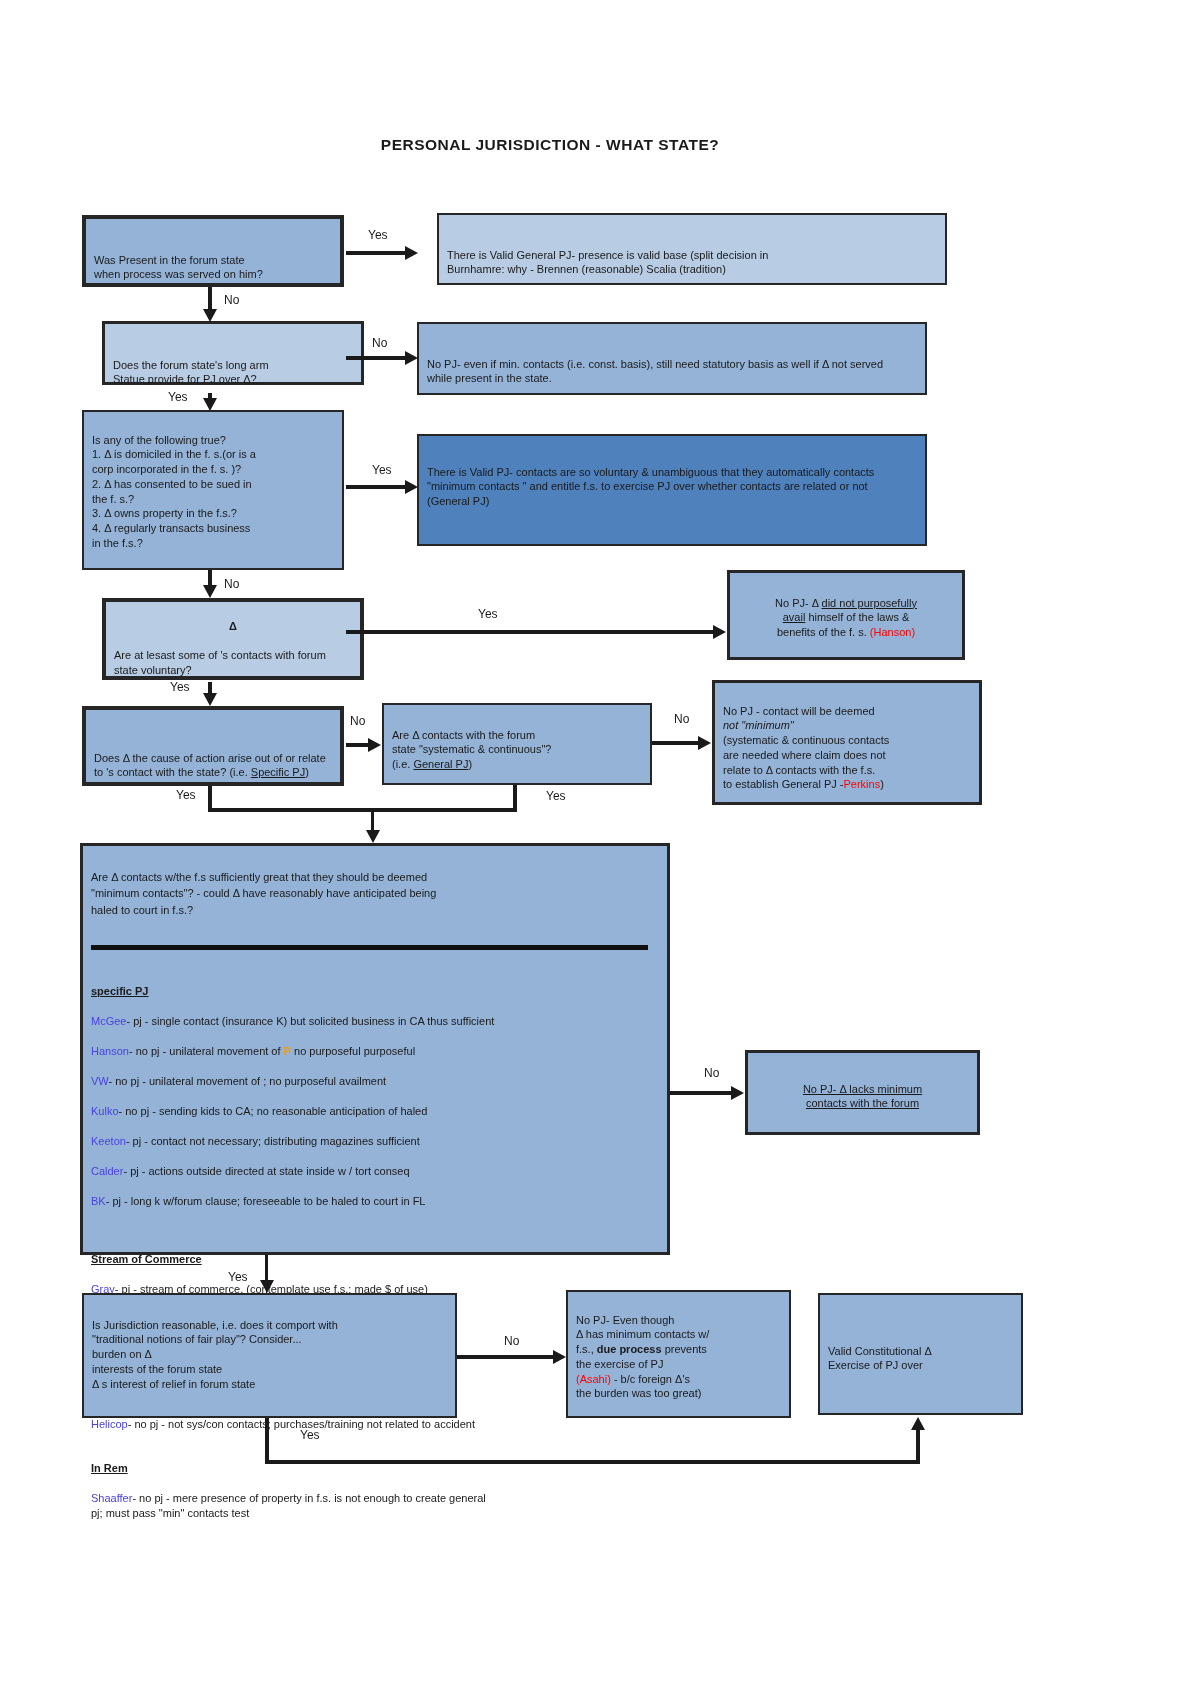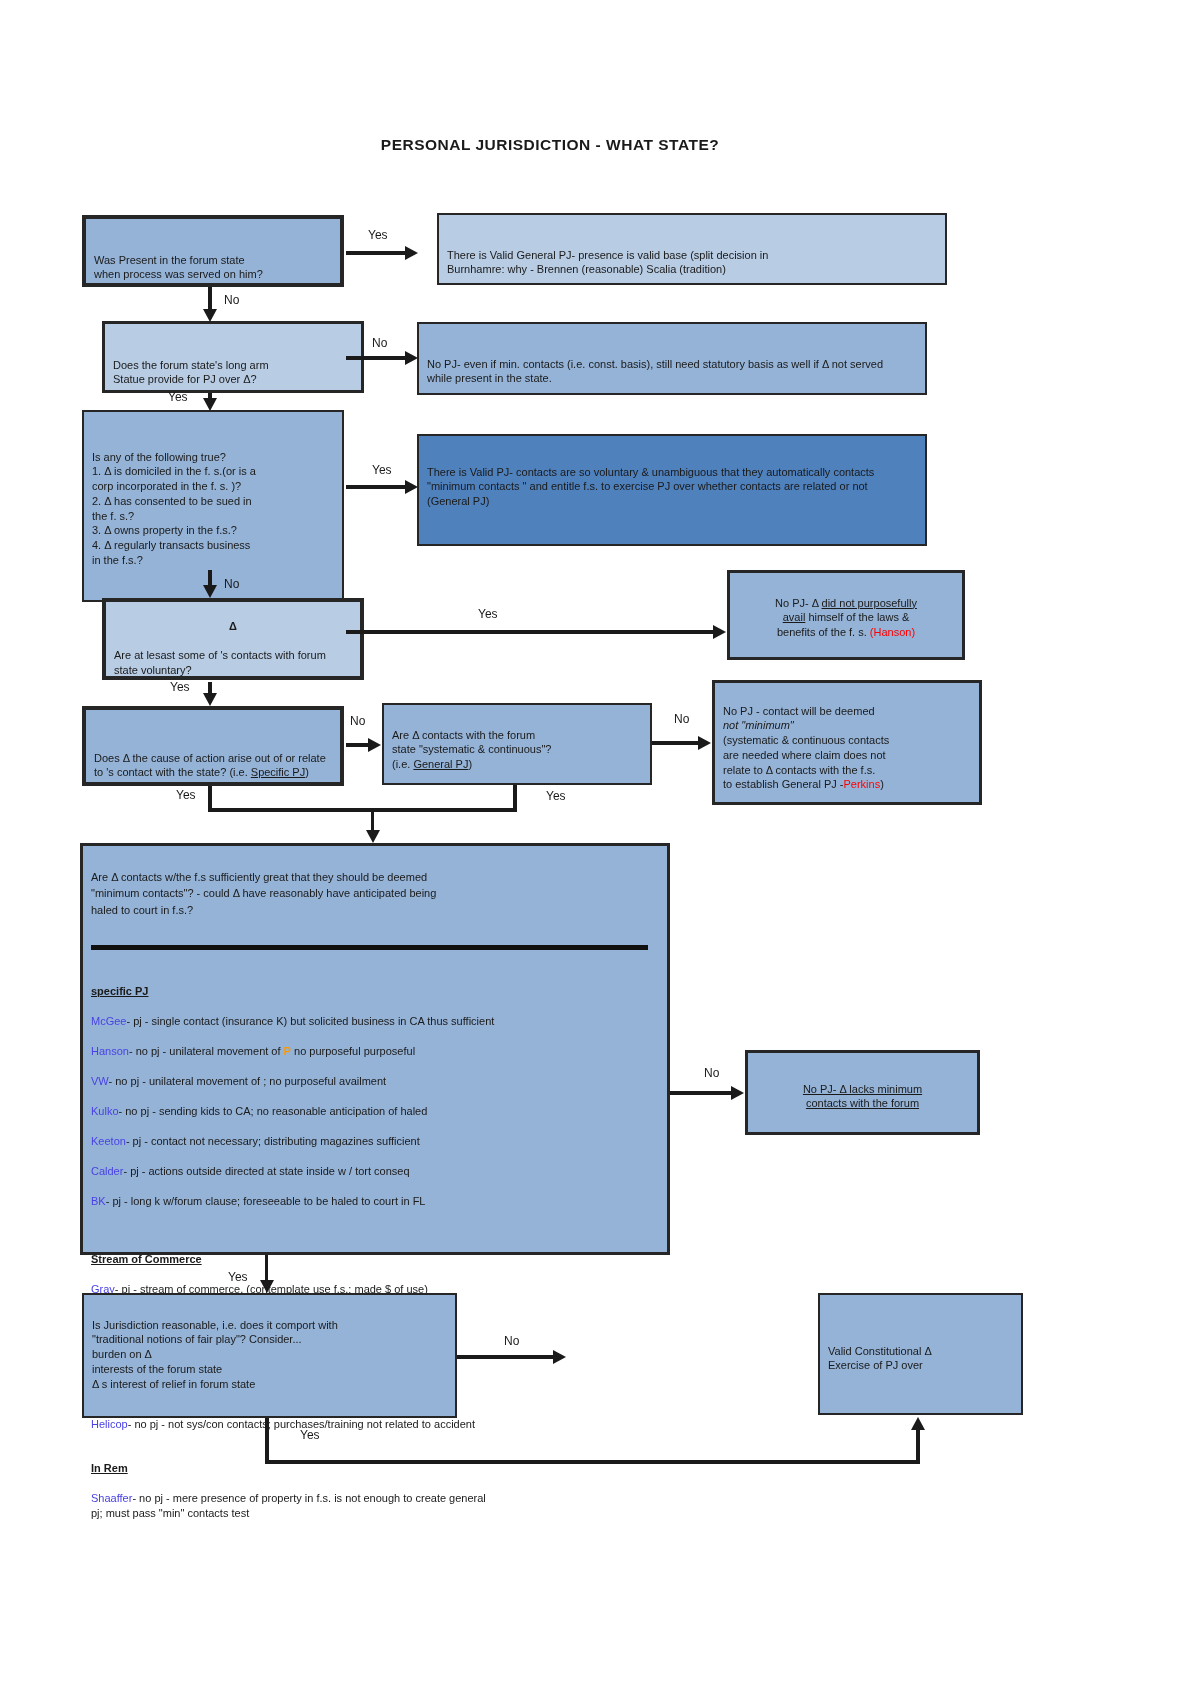--- a/index.html
+++ b/index.html
@@ -42,30 +42,30 @@
 
   <div class="box thick" style="left:82px;top:215px;width:262px;height:72px;padding-top:19px;">
     <span>Was Present in the forum state
 when process was served on him?</span>
   </div>
   <div class="box light" style="left:417px;top:213px;width:510px;height:72px;padding-top:18px;">
     <span>There is Valid General PJ- presence is valid base (split decision in
 Burnhamre: why - Brennen (reasonable) Scalia (tradition)</span>
   </div>
 
-  <div class="box light" style="left:82px;top:321px;width:262px;height:72px;padding-top:19px;border-width:3px;">
+  <div class="box light" style="left:82px;top:321px;width:262px;height:64px;padding-top:19px;border-width:3px;">
     <span>Does the forum state's long arm
 Statue provide for PJ over Δ?</span>
   </div>
   <div class="box" style="left:417px;top:322px;width:510px;height:73px;padding-top:18px;">
     <span>No PJ- even if min. contacts (i.e. const. basis), still need statutory basis as well if Δ not served
 while present in the state.</span>
   </div>
 
-  <div class="box" style="left:82px;top:410px;width:262px;height:192px;padding-top:23px;">
+  <div class="box" style="left:82px;top:410px;width:262px;height:160px;padding-top:6px;">
     <span>Is any of the following true?
 1.  Δ is domiciled in the f. s.(or is a
 corp incorporated in the f. s. )?
 2.  Δ has consented to be sued in
 the f. s.?
 3.  Δ owns property in the f.s.?
 4.  Δ regularly transacts business
 in the f.s.?</span>
   </div>
   <div class="box strong" style="left:417px;top:434px;width:510px;height:112px;padding-top:14px;">
@@ -136,20 +136,28 @@
 contacts with the forum</span>
   </div>
 
   <div class="box" style="left:82px;top:1293px;width:375px;height:125px;padding-top:8px;">
     <span>Is Jurisdiction reasonable, i.e. does it comport with
 "traditional notions of fair play"? Consider...
 burden on     Δ
 interests of the forum state
 Δ s interest of relief in forum state</span>
   </div>
+  <div class="box" style="left:566px;top:1290px;width:225px;height:128px;padding-top:6px;">
+    <span>No PJ- Even though
+Δ has minimum contacts w/
+f.s., </span><span class="b">due process</span><span> prevents
+the exercise of PJ
+</span><span class="red">(Asahi)</span><span> - b/c foreign  Δ's
+the burden was too great)</span>
+  </div>
   <div class="box" style="left:818px;top:1293px;width:205px;height:122px;padding-top:34px;">
     <span>Valid Constitutional Δ
 Exercise of PJ over</span>
   </div>
 
   <div class="hl" style="left:346px;top:251px;width:63px;height:4px;"></div>
   <div class="ar" style="left:405px;top:246px;"></div>
   <div class="lbl" style="left:368px;top:228px;">Yes</div>
 
   <div class="vl" style="left:208px;top:287px;width:4px;height:29px;"></div>

